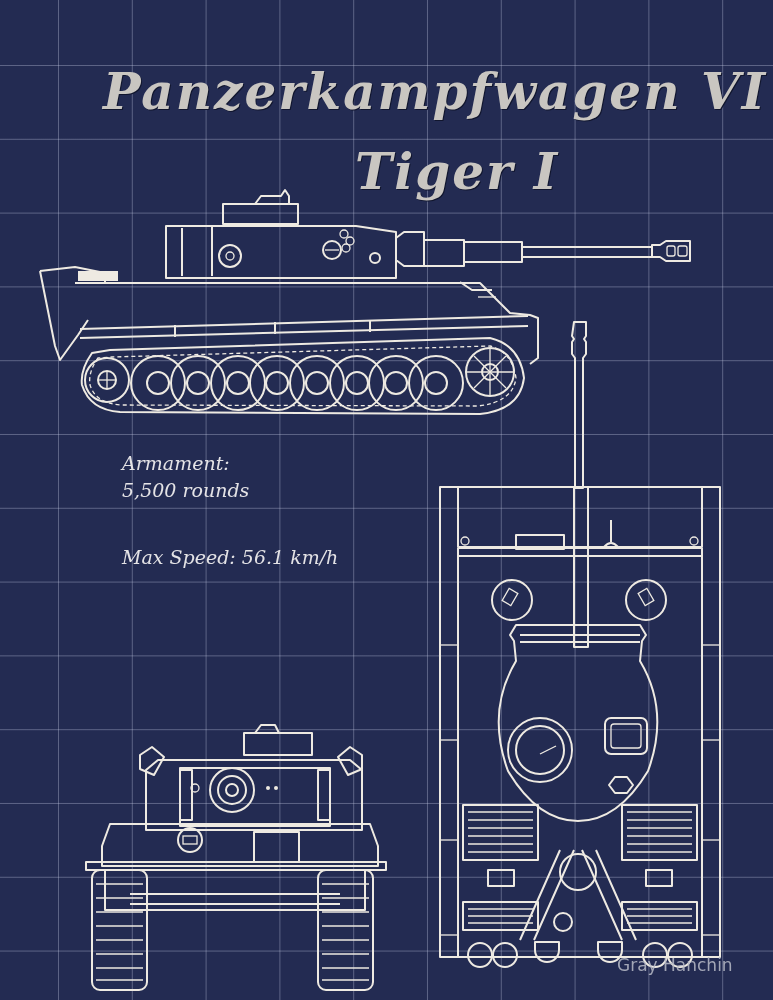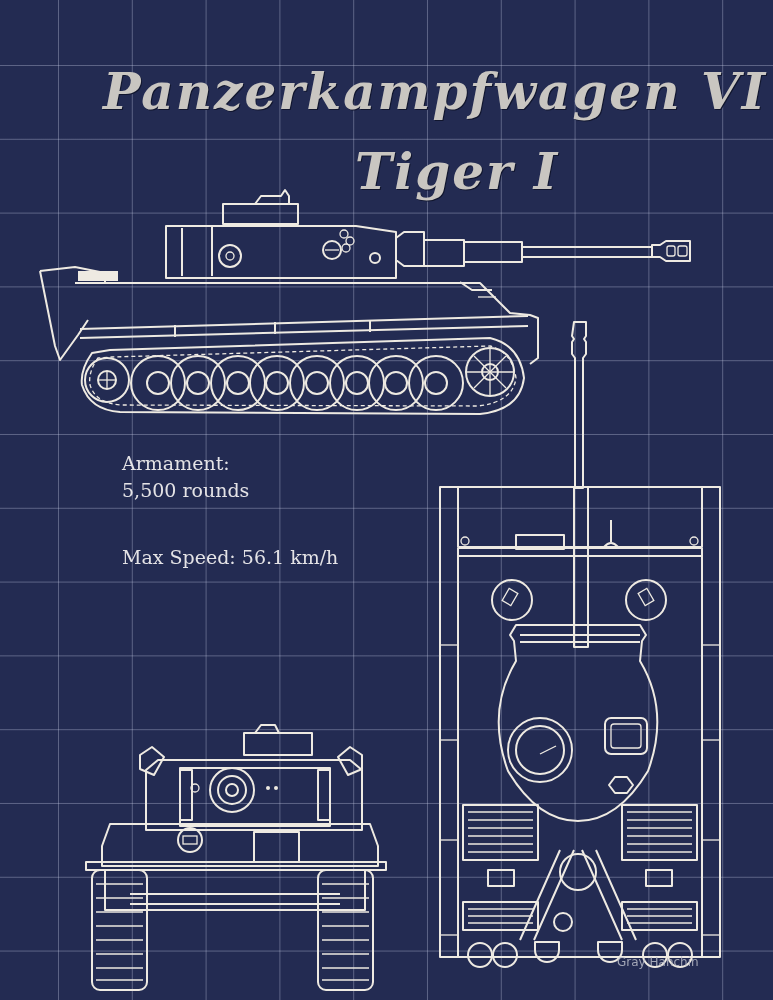--- a/index.html
+++ b/index.html
@@ -29,28 +29,28 @@
   }
   .title-1 { top: 62px; left: 103px; font-size: 50px; }
   .title-2 { top: 142px; left: 355px; font-size: 50px; }
   .specs {
     position: absolute; left: 122px; top: 450px;
     color: #e4e3e6;
     font-family: "DejaVu Serif", serif;
     font-size: 19px;
     line-height: 27px;
   }
-  .specs .line { display: block; white-space: nowrap; }
+  .specs .line { display: block; white-space: nowrap; font-style: italic; }
   .specs .gap { height: 12px; }
   .specs .gap2 { height: 28px; }
   .credit {
     position: absolute; left: 617px; top: 955px;
     color: #b9bcc8;
     font-family: "DejaVu Sans", sans-serif;
-    font-size: 12px;
+    font-size: 17px;
     opacity: 0.85;
   }
   svg.drawing { position: absolute; left: 0; top: 0; }
   svg .l { fill: none; stroke: #eeeae2; stroke-width: 2; stroke-linejoin: round; }
   svg .t { fill: none; stroke: #eeeae2; stroke-width: 1.3; }
   svg .f { fill: #eeeae2; stroke: none; }
 </style>
 </head>
 <body>
 

